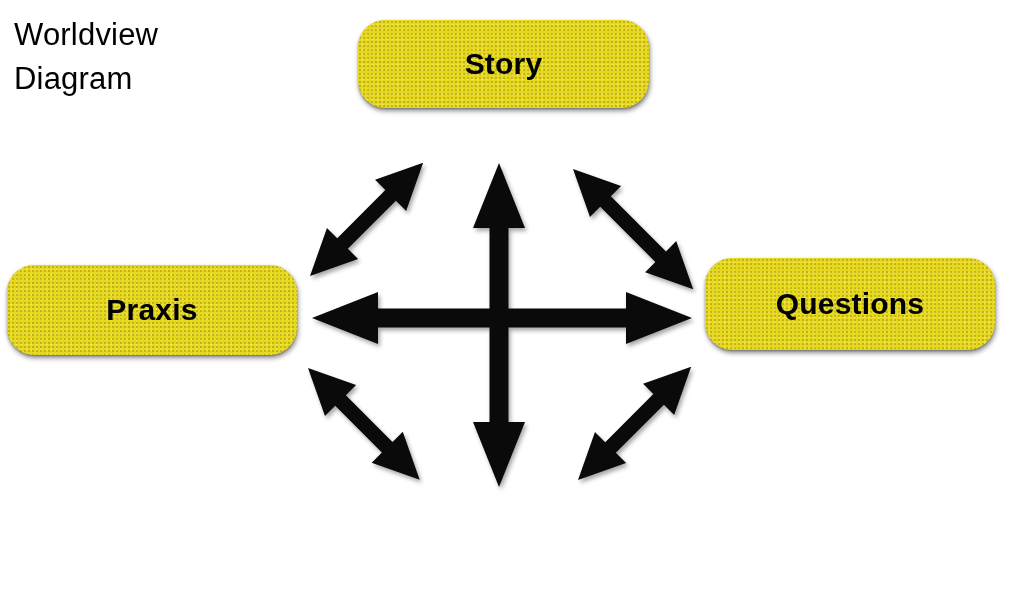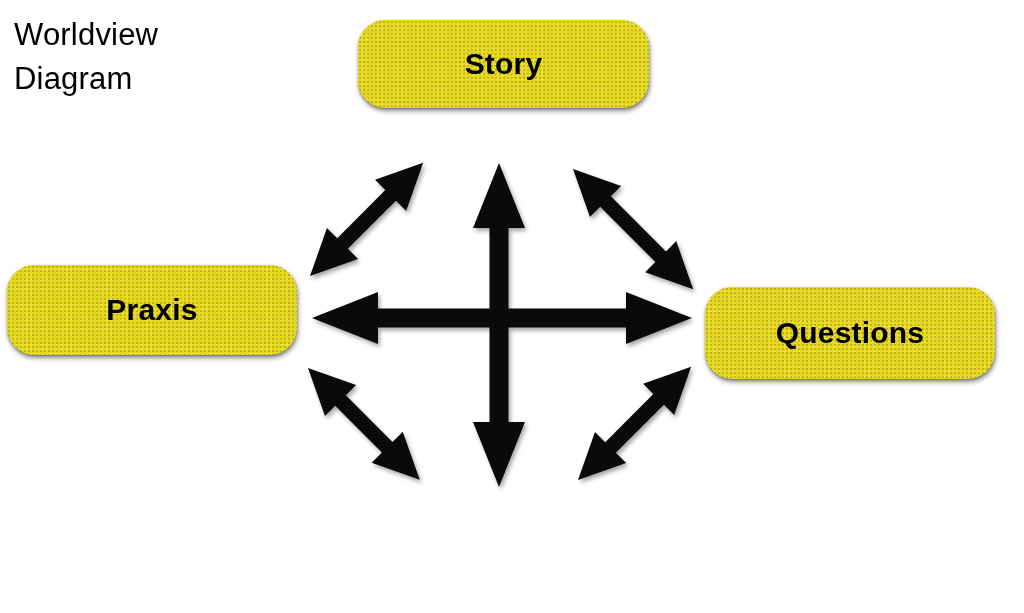--- a/index.html
+++ b/index.html
@@ -50,21 +50,21 @@
     border-radius: 27px;
     box-shadow: 1px 3px 5px rgba(0,0,0,0.45), 0 1px 2px rgba(0,0,0,0.25);
     font-weight: 700;
     font-size: 30px;
     color: #000000;
     letter-spacing: 0.2px;
     text-align: right;
   }
   .node-story     { left: 358px; top: 20px;  width: 291px; height: 88px; }
   .node-praxis    { left: 7px;   top: 265px; width: 290px; height: 90px; }
-  .node-questions { left: 705px; top: 287px; width: 290px; height: 92px; }
+  .node-questions { left: 705px; top: 258px; width: 290px; height: 92px; }
   .node-symbols   { left: 353px; top: 503px; width: 294px; height: 92px; }
 </style>
 </head>
 <body>
 
 <div class="canvas">
 
   <div class="title">Worldview
 Diagram</div>
 

